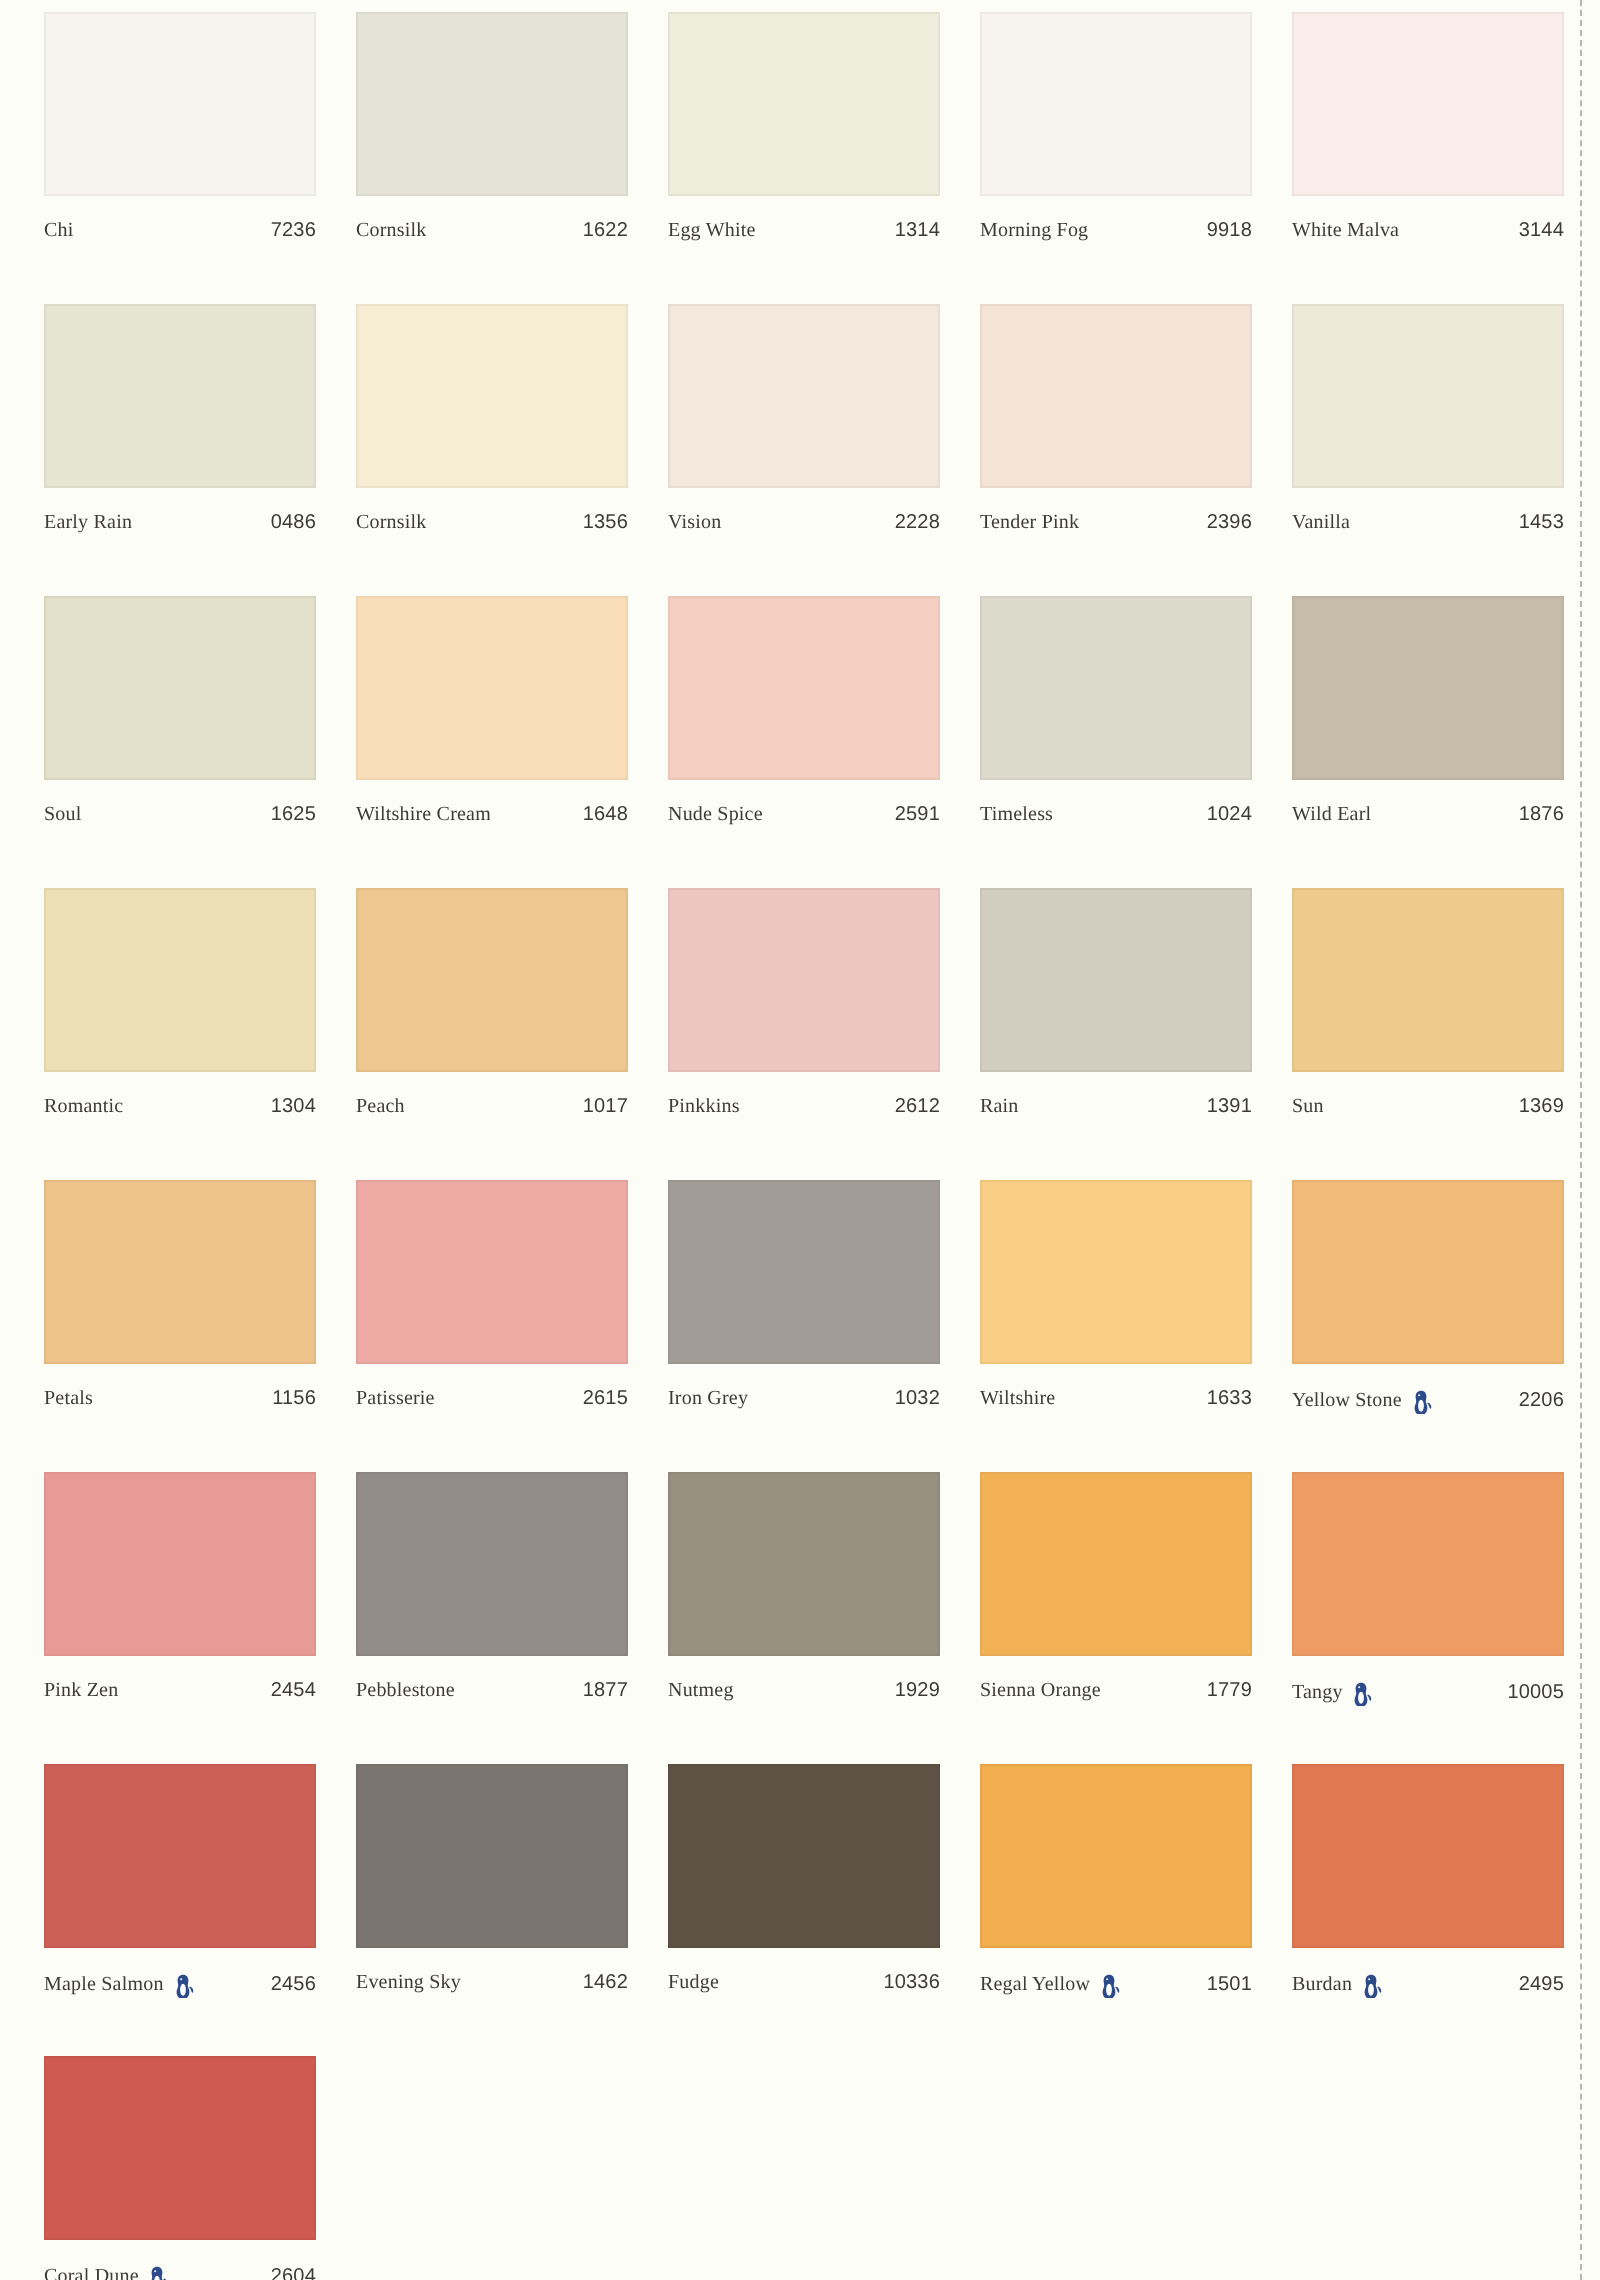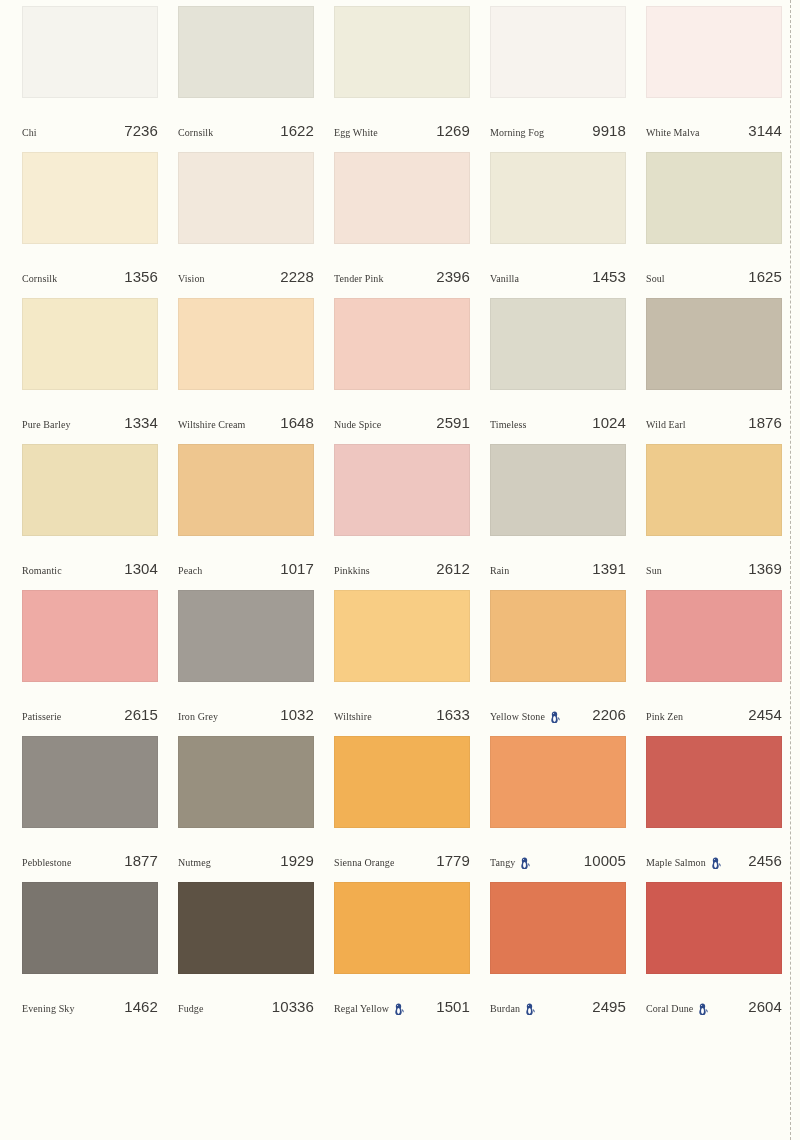--- a/index.html
+++ b/index.html
@@ -76,26 +76,25 @@
     overflow: hidden;
   }
 
   .swatch-name {
     font-size: 10px;
     color: #3d3b38;
     font-family: Liberation Serif, serif;
   }
 
   .swatch-code {
-    font-size: 15px;
+    font-size: 10px;
     color: #3d3b38;
     text-align: center;
     flex: 0 0 auto;
     padding-left: 4px;
-    margin-top: 12px;
   }
 
   .eco-icon {
     display: inline-block;
     width: 11px;
     height: 13px;
     flex: 0 0 auto;
     position: relative;
     top: 1px;
   }
@@ -124,21 +123,21 @@
         </span>
         <span class="swatch-code">1622</span>
       </div>
     </div>
     <div class="swatch-cell">
       <div class="swatch-chip" style="background: rgb(239, 237, 220);"></div>
       <div class="swatch-meta">
         <span class="swatch-name-wrap">
           <span class="swatch-name">Egg White</span>
         </span>
-        <span class="swatch-code">1269</span>
+        <span class="swatch-code">1314</span>
       </div>
     </div>
     <div class="swatch-cell">
       <div class="swatch-chip" style="background: rgb(247, 243, 238);"></div>
       <div class="swatch-meta">
         <span class="swatch-name-wrap">
           <span class="swatch-name">Morning Fog</span>
         </span>
         <span class="swatch-code">9918</span>
       </div>
@@ -146,20 +145,29 @@
     <div class="swatch-cell">
       <div class="swatch-chip" style="background: rgb(250, 238, 234);"></div>
       <div class="swatch-meta">
         <span class="swatch-name-wrap">
           <span class="swatch-name">White Malva</span>
         </span>
         <span class="swatch-code">3144</span>
       </div>
     </div>
     <div class="swatch-cell">
+      <div class="swatch-chip" style="background: rgb(230, 229, 210);"></div>
+      <div class="swatch-meta">
+        <span class="swatch-name-wrap">
+          <span class="swatch-name">Early Rain</span>
+        </span>
+        <span class="swatch-code">0486</span>
+      </div>
+    </div>
+    <div class="swatch-cell">
       <div class="swatch-chip" style="background: rgb(247, 237, 211);"></div>
       <div class="swatch-meta">
         <span class="swatch-name-wrap">
           <span class="swatch-name">Cornsilk</span>
         </span>
         <span class="swatch-code">1356</span>
       </div>
     </div>
     <div class="swatch-cell">
       <div class="swatch-chip" style="background: rgb(242, 232, 220);"></div>
@@ -191,29 +199,20 @@
     <div class="swatch-cell">
       <div class="swatch-chip" style="background: rgb(226, 224, 201);"></div>
       <div class="swatch-meta">
         <span class="swatch-name-wrap">
           <span class="swatch-name">Soul</span>
         </span>
         <span class="swatch-code">1625</span>
       </div>
     </div>
     <div class="swatch-cell">
-      <div class="swatch-chip" style="background: rgb(244, 233, 199);"></div>
-      <div class="swatch-meta">
-        <span class="swatch-name-wrap">
-          <span class="swatch-name">Pure Barley</span>
-        </span>
-        <span class="swatch-code">1334</span>
-      </div>
-    </div>
-    <div class="swatch-cell">
       <div class="swatch-chip" style="background: rgb(248, 221, 184);"></div>
       <div class="swatch-meta">
         <span class="swatch-name-wrap">
           <span class="swatch-name">Wiltshire Cream</span>
         </span>
         <span class="swatch-code">1648</span>
       </div>
     </div>
     <div class="swatch-cell">
       <div class="swatch-chip" style="background: rgb(244, 207, 193);"></div>
@@ -281,20 +280,29 @@
     <div class="swatch-cell">
       <div class="swatch-chip" style="background: rgb(238, 203, 140);"></div>
       <div class="swatch-meta">
         <span class="swatch-name-wrap">
           <span class="swatch-name">Sun</span>
         </span>
         <span class="swatch-code">1369</span>
       </div>
     </div>
     <div class="swatch-cell">
+      <div class="swatch-chip" style="background: rgb(238, 194, 139);"></div>
+      <div class="swatch-meta">
+        <span class="swatch-name-wrap">
+          <span class="swatch-name">Petals</span>
+        </span>
+        <span class="swatch-code">1156</span>
+      </div>
+    </div>
+    <div class="swatch-cell">
       <div class="swatch-chip" style="background: rgb(238, 171, 165);"></div>
       <div class="swatch-meta">
         <span class="swatch-name-wrap">
           <span class="swatch-name">Patisserie</span>
         </span>
         <span class="swatch-code">2615</span>
       </div>
     </div>
     <div class="swatch-cell">
       <div class="swatch-chip" style="background: rgb(161, 156, 149);"></div>

